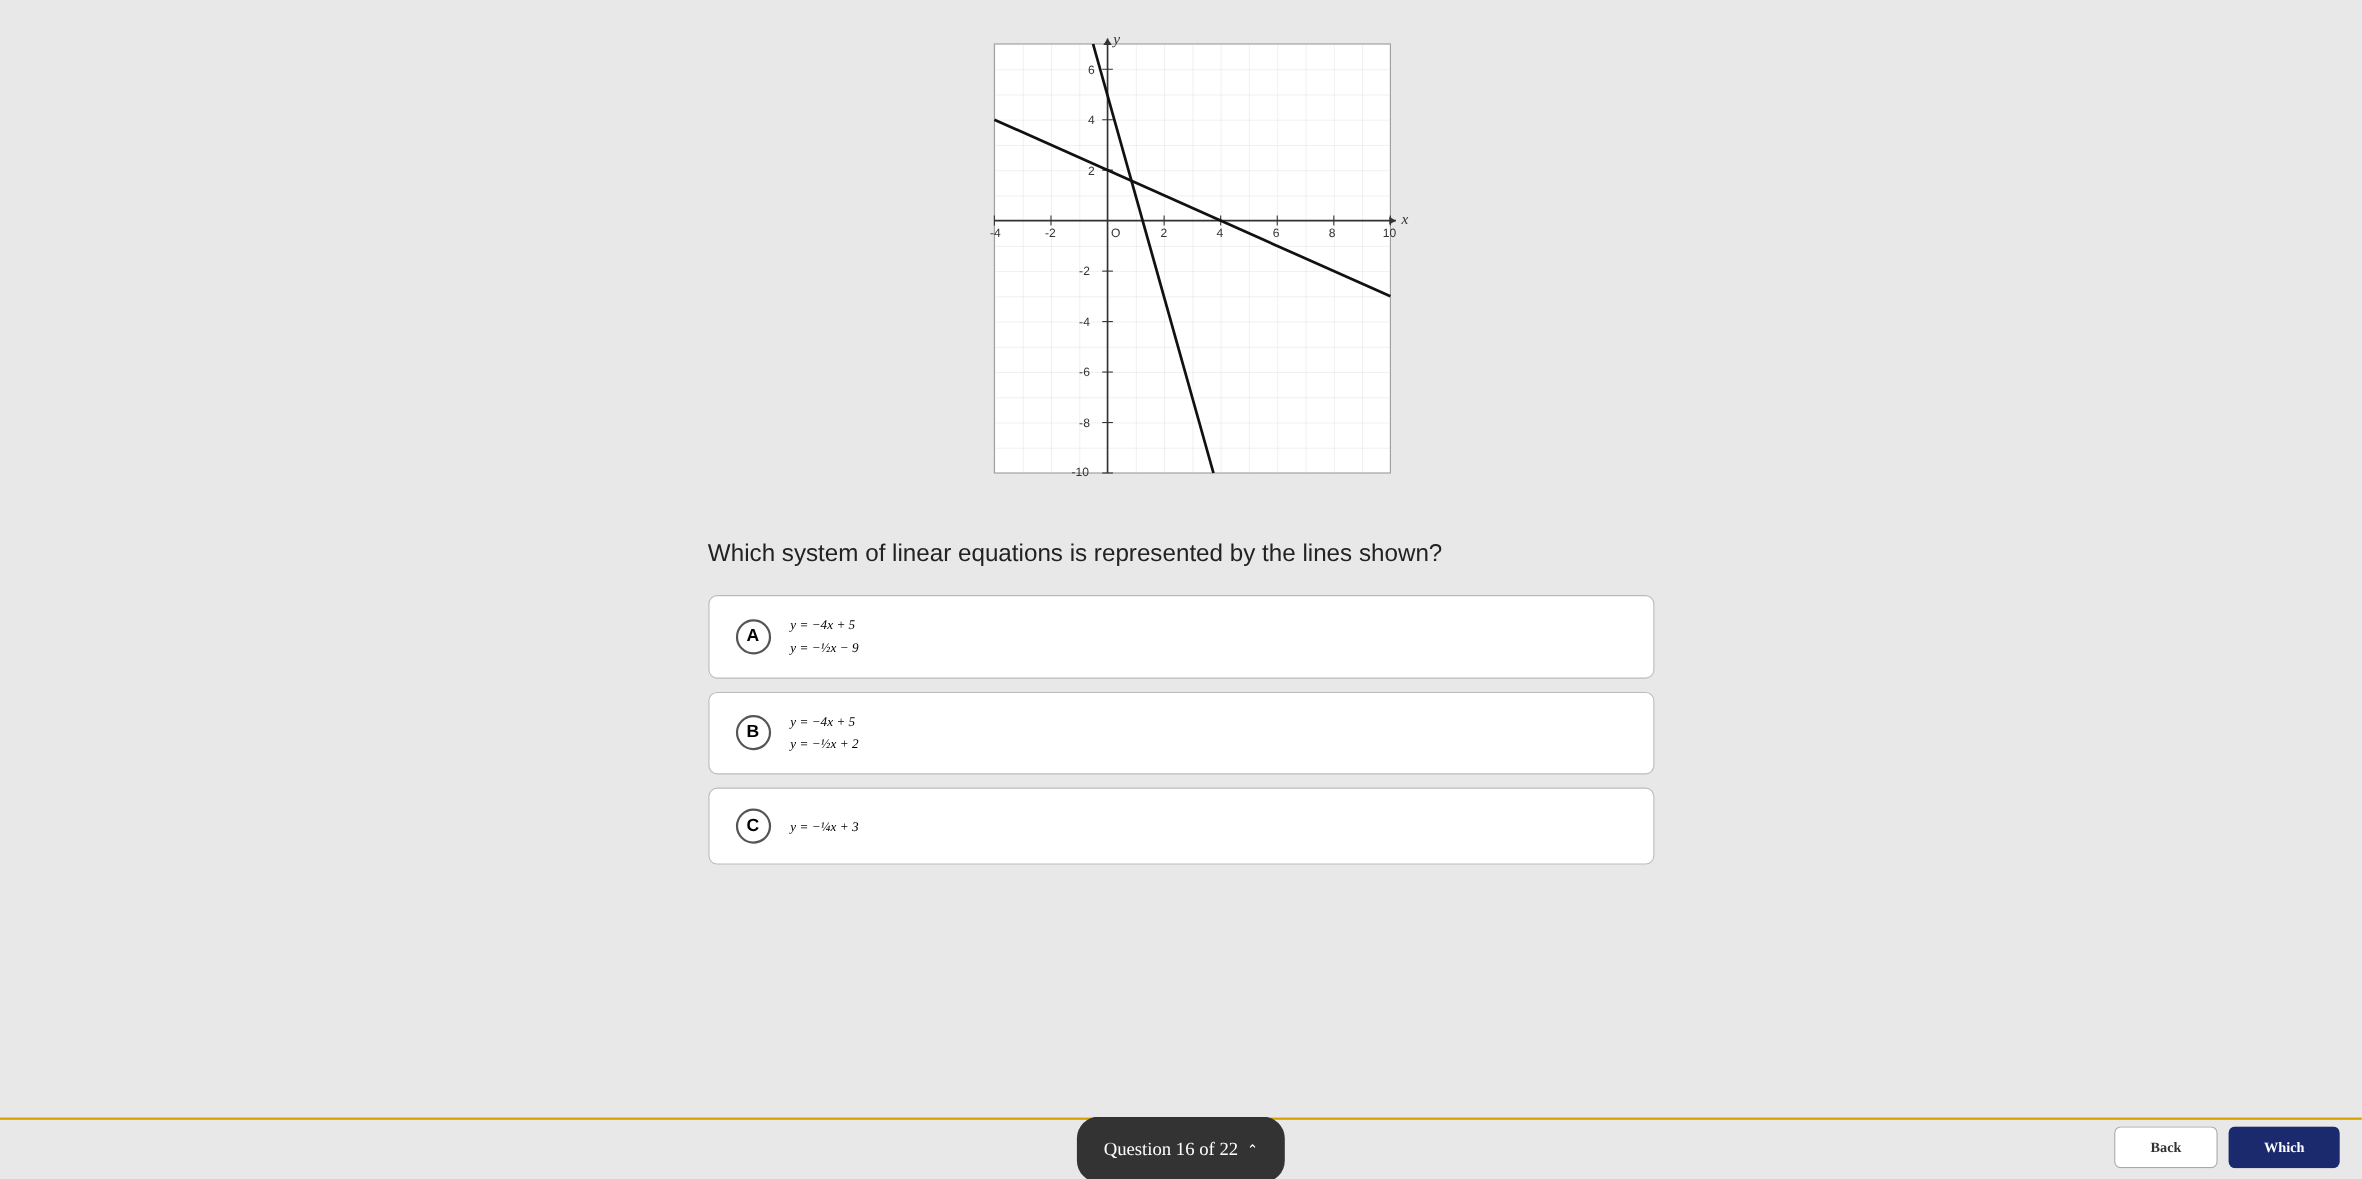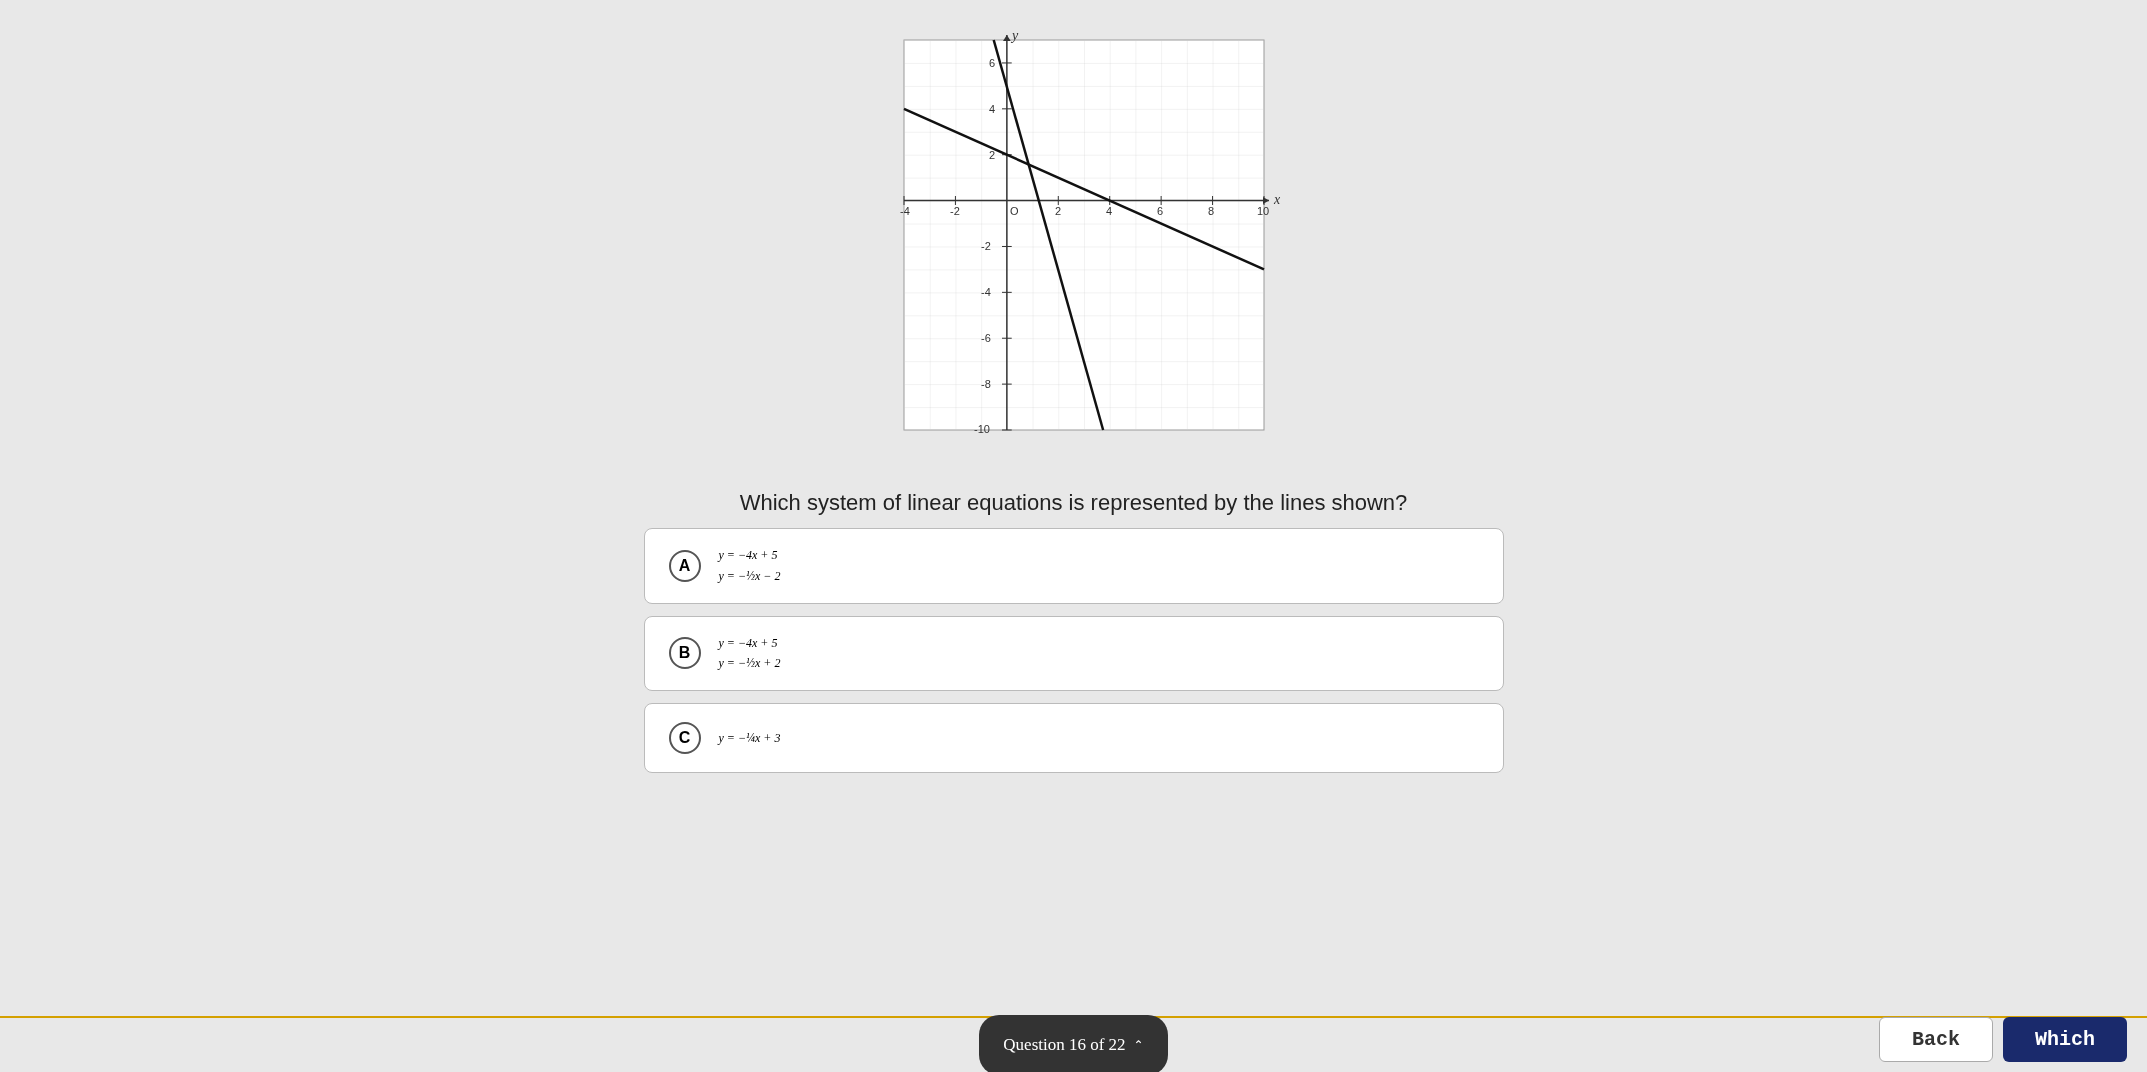--- a/index.html
+++ b/index.html
@@ -29,23 +29,23 @@
 
     .graph-svg {
       width: 100%;
       height: 100%;
     }
 
     
     .question-text {
       font-size: 22px;
       color: #222;
-      margin-bottom: 12px;
+      margin-bottom: 25px;
       font-family: Arial, sans-serif;
-      text-align: center;
+      text-align: left;
       width: 860px;
     }
 
     
     .answer-options {
       display: flex;
       flex-direction: column;
       gap: 12px;
       width: 860px;
     }
@@ -115,22 +115,22 @@
       position: fixed;
       bottom: 10px;
       right: 20px;
       display: flex;
       gap: 10px;
     }
 
     .nav-btn {
       padding: 10px 32px;
       border-radius: 6px;
-      font-size: 20px;
-      font-family: Liberation Mono, monospace;
+      font-size: 13px;
+      font-family: Liberation Serif, serif;
       font-weight: bold;
       cursor: pointer;
       border: none;
     }
 
     .btn-back {
       background: #fff;
       color: #333;
       border: 1.5px solid #aaa;
     }
@@ -218,21 +218,21 @@
   </div>
 
   <div class="question-text">Which system of linear equations is represented by the lines shown?</div>
 
   <div class="answer-options">
 
     <div class="answer-option">
       <div class="option-label">A</div>
       <div class="option-equations">
         <span class="eq">y = −4x + 5</span>
-        <span class="eq">y = −½x − 2</span>
+        <span class="eq">y = −½x − 9</span>
       </div>
     </div>
 
     <div class="answer-option">
       <div class="option-label">B</div>
       <div class="option-equations">
         <span class="eq">y = −4x + 5</span>
         <span class="eq">y = −½x + 2</span>
       </div>
     </div>

